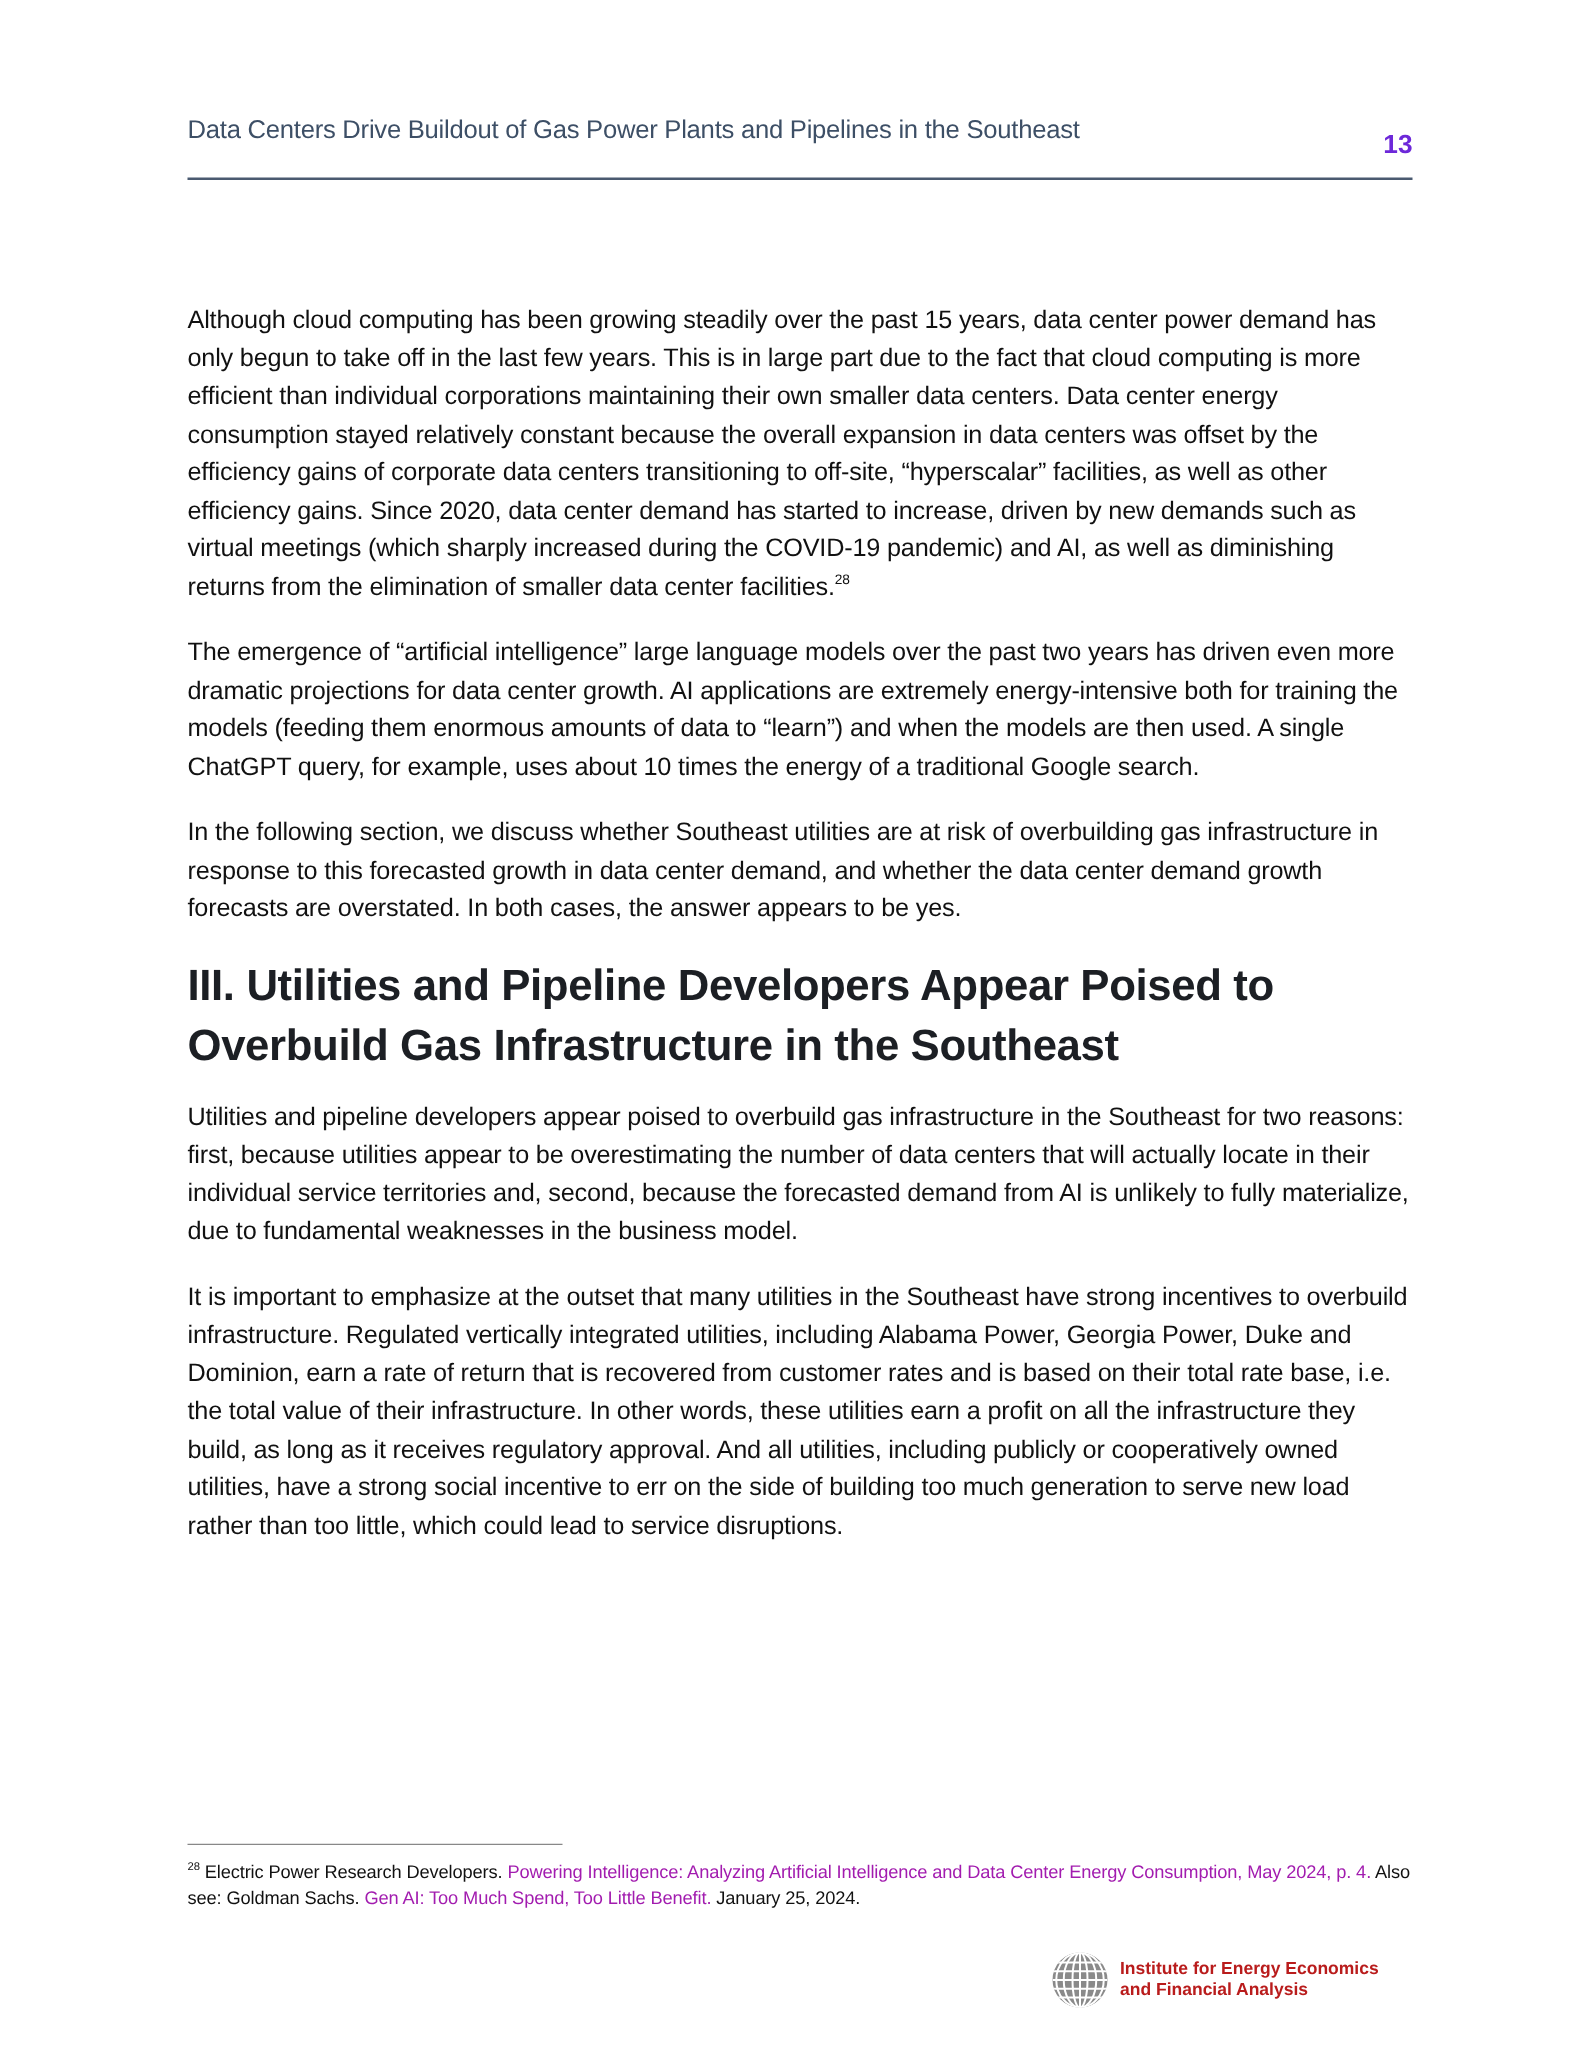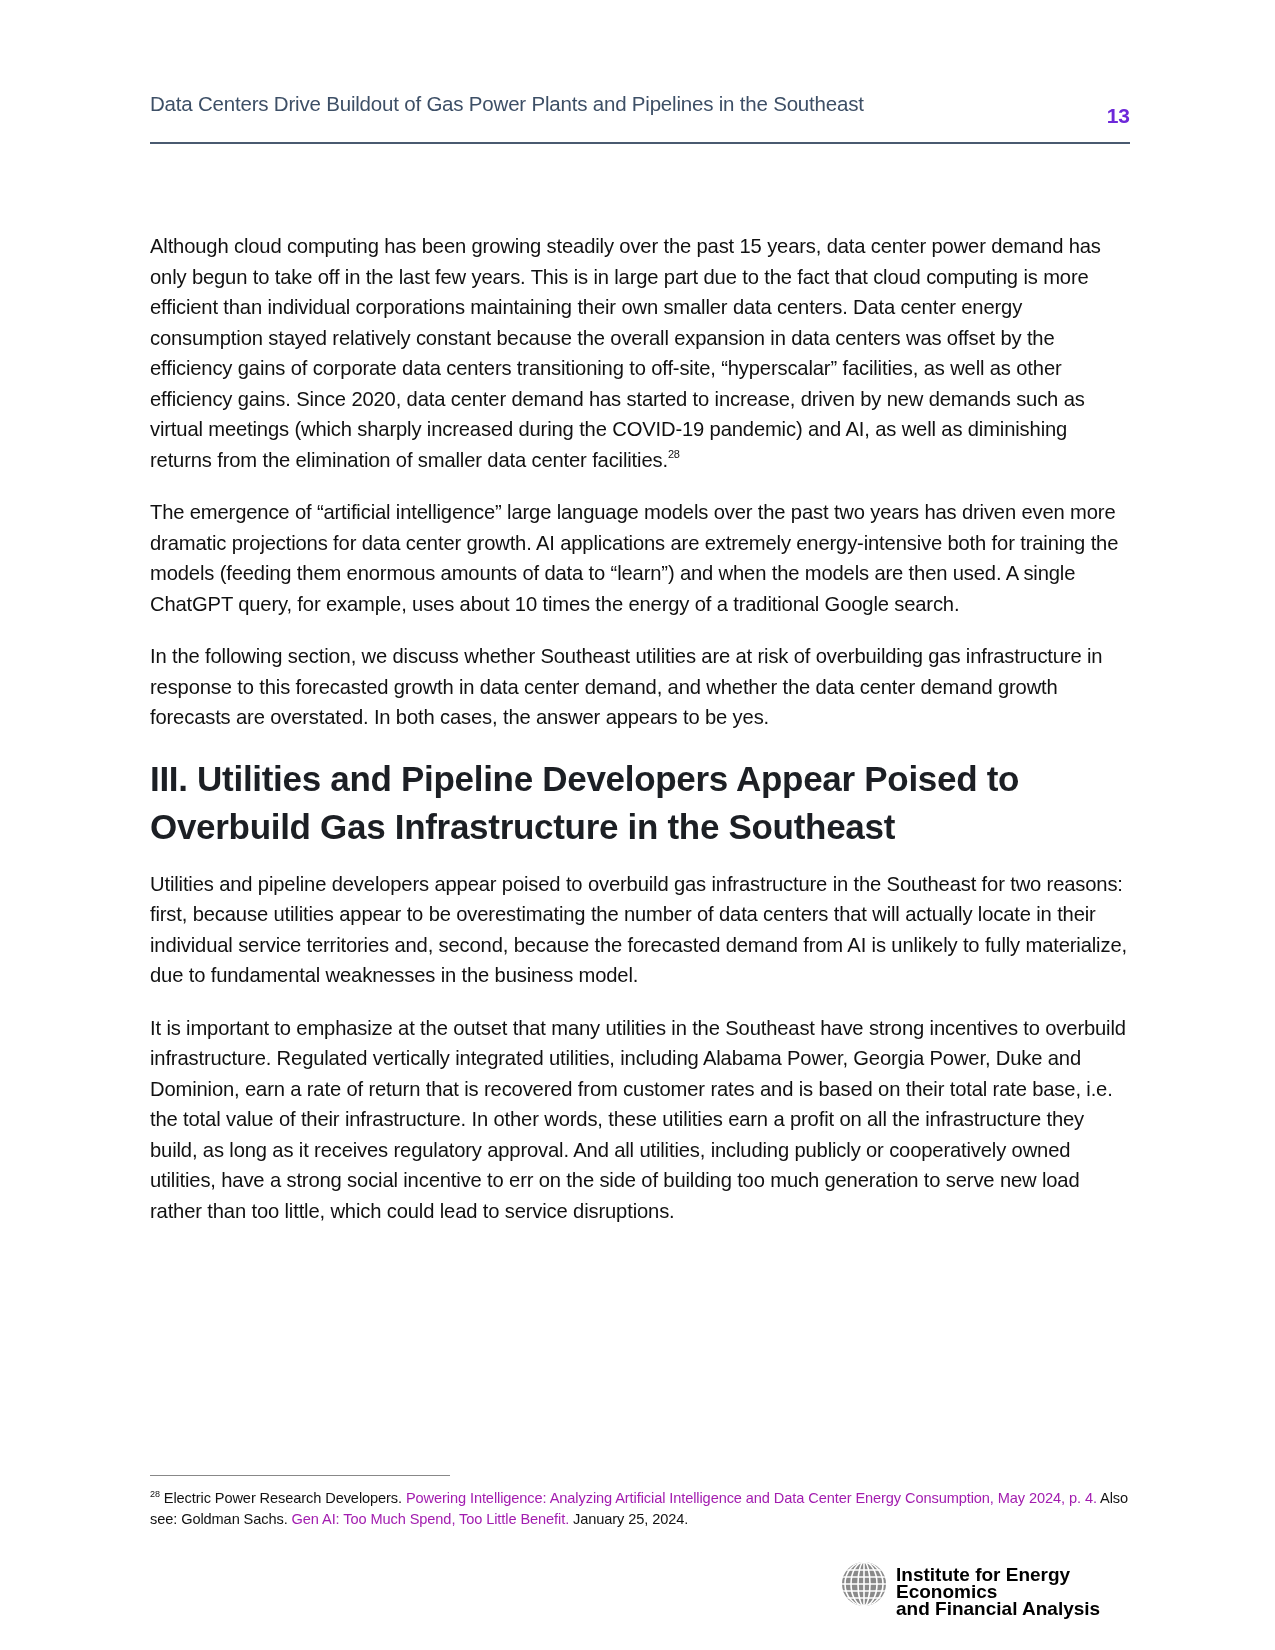--- a/index.html
+++ b/index.html
@@ -3,30 +3,30 @@
 <meta charset="utf-8">
 <style>
   html, body { margin: 0; padding: 0; background: #ffffff; }
   body { width: 1275px; height: 1650px; position: relative; overflow: hidden;
          font-family: "Liberation Sans", sans-serif; color: #111111; }
   .header { position: absolute; left: 150px; top: 92px; width: 980px; height: 30px; }
   .header-title { position: absolute; left: 0; top: 0; font-size: 20.5px; color: #3d4f66; letter-spacing: -0.2px; }
   .page-number { position: absolute; right: 0; top: 0; font-size: 21px; font-weight: bold; color: #6d28d9; margin-top: 12px; }
   .header-rule { position: absolute; left: 150px; top: 142px; width: 980px; height: 2px; background: #4a5a70; }
   .body { position: absolute; left: 150px; top: 225px; width: 980px; }
-  p.para { margin: 6px 0 22px 0; font-size: 20.2px; line-height: 30.5px; letter-spacing: -0.15px; }
+  p.para { margin: 16px 0 22px 0; font-size: 20.2px; line-height: 30.5px; letter-spacing: -0.15px; }
   sup { font-size: 11px; line-height: 0; vertical-align: 9px; }
   h2.section-heading { margin: 20px 0 18px 0; font-size: 35px; line-height: 48px; font-weight: bold; color: #1c1f24; letter-spacing: -0.3px; }
   .fn-rule { position: absolute; left: 150px; top: 1475px; width: 300px; height: 1px; background: #888; }
   .footnote { position: absolute; left: 150px; top: 1488px; width: 980px; font-size: 14.6px; line-height: 21px; color: #111; letter-spacing: -0.1px; }
   .footnote sup { font-size: 9px; vertical-align: 6px; }
   .footnote a { color: #a21caf; text-decoration-color: #8a9ab0; }
   .logo { position: absolute; left: 840px; top: 1560px; width: 280px; height: 52px; }
   .logo-globe { position: absolute; left: 0; top: 0; width: 48px; height: 48px; }
-  .logo-text { position: absolute; left: 56px; top: 6px; font-size: 19px; line-height: 17px; font-weight: bold; color: #000000; }
+  .logo-text { position: absolute; left: 56px; top: 6px; font-size: 14px; line-height: 17px; font-weight: bold; color: #b91c1c; }
 </style>
 </head>
 <body>
 
 <div class="header">
   <span class="header-title">Data Centers Drive Buildout of Gas Power Plants and Pipelines in the Southeast</span>
   <span class="page-number">13</span>
 </div>
 <div class="header-rule"></div>
 

